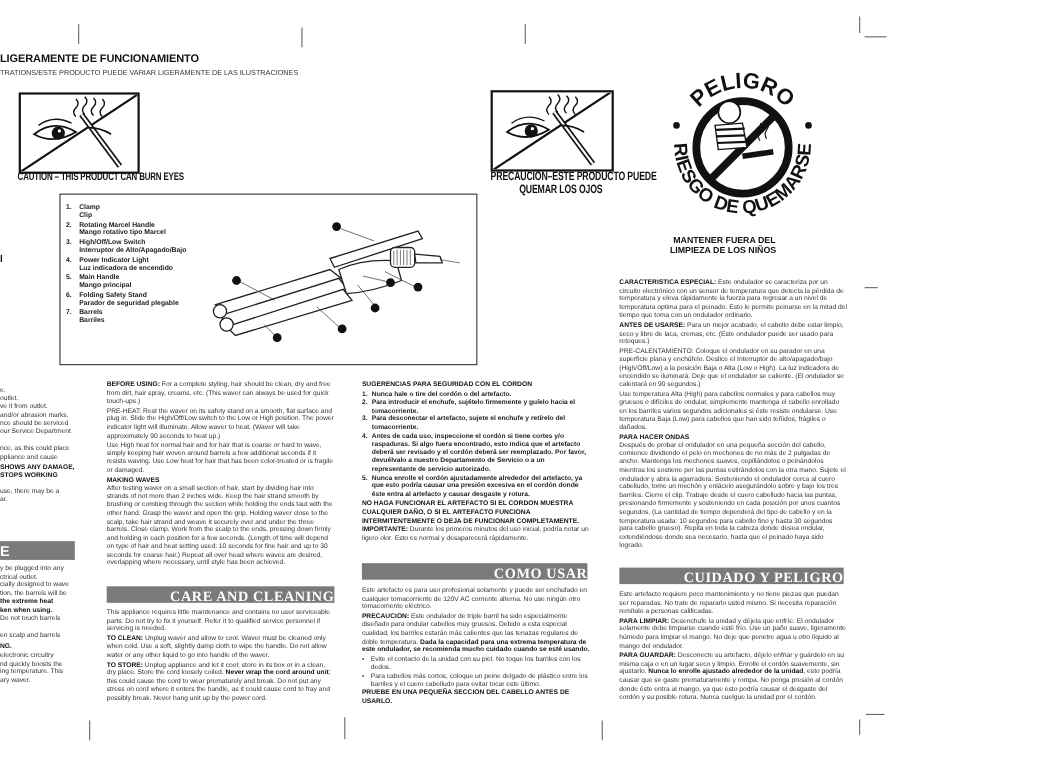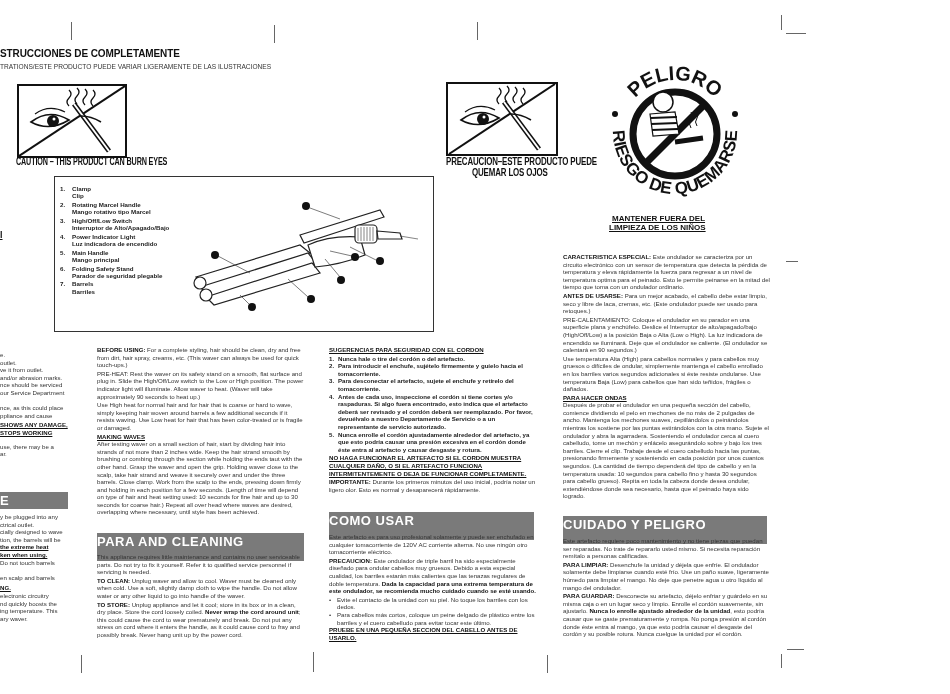--- a/index.html
+++ b/index.html
@@ -5,51 +5,51 @@
   html, body { margin:0; padding:0; }
   body { width:950px; height:694px; position:relative; overflow:hidden; background:#fff; font-family:"Liberation Sans", sans-serif; color:#222; }
   .abs { position:absolute; }
   .crop-v { position:absolute; width:1px; background:#666; }
   .crop-h { position:absolute; height:1px; background:#666; }
   .title { font-weight:bold; font-size:10px; letter-spacing:-0.1px; color:#111; }
   .subtitle { font-size:6.6px; color:#333; }
   .txt { font-size:6.1px; line-height:7.6px; color:#333; }
   .txt b { color:#111; }
   .p { margin:0 0 1px 0; }
-  .bar { background:#7a7a7a; color:#fff; font-weight:bold; text-align:left; font-size:13px; letter-spacing:0.5px; height:28px; line-height:17px; }
+  .bar { background:#7a7a7a; color:#fff; font-weight:bold; text-align:right; font-size:13px; letter-spacing:0.5px; height:15px; line-height:17px;font-family:Liberation Serif, serif; }
   .caution-box { position:absolute; border:2px solid #111; background:#fff; overflow:hidden; }
   .caution-cap { position:absolute; font-weight:bold; font-size:8px; transform:scaleX(0.72); transform-origin:left top; white-space:nowrap; color:#111; letter-spacing:-0.2px; }
   .parts-box { position:absolute; border:1px solid #333; }
   .parts-list { font-size:6.2px; line-height:7.2px; font-weight:bold; color:#222; }
   .parts-list .item { display:flex; margin-bottom:1.5px; }
   .parts-list .num { width:12px; }
   ol.sug { margin:0; padding:0; list-style:none; }
   ol.sug li { display:flex; font-weight:bold; color:#222; }
   ol.sug li .n { width:9px; flex:none; }
   ul.bul { margin:0; padding:0; list-style:none; }
   ul.bul li { display:flex; }
   ul.bul li .d { width:8px; flex:none; }
-  .bold { font-weight:bold; color:#111;text-decoration:underline; }
+  .bold { font-weight:bold; color:#111; }
 </style>
 </head>
 <body>
 
 <div class="crop-v" style="left:71px;top:22px;height:18px;"></div>
 <div class="crop-v" style="left:274px;top:25px;height:18px;"></div>
 <div class="crop-v" style="left:477px;top:22px;height:18px;"></div>
 <div class="crop-v" style="left:781px;top:15px;height:15px;"></div>
 <div class="crop-h" style="left:786px;top:33px;width:20px;"></div>
 <div class="crop-h" style="left:786px;top:261px;width:12px;"></div>
 <div class="crop-h" style="left:787px;top:649px;width:17px;"></div>
 <div class="crop-v" style="left:781px;top:654px;height:14px;"></div>
 <div class="crop-v" style="left:81px;top:655px;height:18px;"></div>
 <div class="crop-v" style="left:313px;top:652px;height:20px;"></div>
 <div class="crop-v" style="left:547px;top:655px;height:18px;"></div>
 
-<div class="abs title" style="left:0;top:48px;">STRUCCIONES DE COMPLETAMENTE</div>
+<div class="abs title" style="left:0;top:48px;">LIGERAMENTE DE FUNCIONAMIENTO</div>
 <div class="abs subtitle" style="left:0;top:63px;">TRATIONS/ESTE PRODUCTO PUEDE VARIAR LIGERAMENTE DE LAS ILUSTRACIONES</div>
 
 <div class="caution-box" style="left:17px;top:84px;width:106px;height:70px;">
   <svg width="106" height="70" viewBox="0 0 106 70">
     <line x1="0" y1="70" x2="106" y2="0" stroke="#111" stroke-width="2"></line>
     <path d="M12 36 Q30 22 50 34 Q30 46 12 36 Z" fill="none" stroke="#111" stroke-width="1.6"></path>
     <circle cx="34" cy="35" r="6" fill="#111"></circle>
     <circle cx="35" cy="33" r="1.5" fill="#fff"></circle>
     <path d="M16 28 Q30 18 46 26" fill="none" stroke="#111" stroke-width="1.2"></path>
     <line x1="55" y1="18" x2="90" y2="65" stroke="#111" stroke-width="5"></line>
@@ -247,21 +247,21 @@
 </div>
 <div class="abs bold" style="left:0;top:230px;font-size:9px;">l</div>
 
 <div class="abs txt" style="left:97px;top:346px;width:207px;">
   <p class="p"><b>BEFORE USING:</b><span> For a complete styling, hair should be clean, dry and free from dirt, hair spray, creams, etc. (This waver can always be used for quick touch-ups.)</span></p>
   <p class="p">PRE-HEAT: Rest the waver on its safety stand on a smooth, flat surface and plug in. Slide the High/Off/Low switch to the Low or High position. The power indicator light will illuminate. Allow waver to heat. (Waver will take approximately 90 seconds to heat up.)</p>
   <p class="p">Use High heat for normal hair and for hair that is coarse or hard to wave, simply keeping hair woven around barrels a few additional seconds if it resists waving. Use Low heat for hair that has been color-treated or is fragile or damaged.</p>
   <div class="bold">MAKING WAVES</div>
   <p class="p">After testing waver on a small section of hair, start by dividing hair into strands of not more than 2 inches wide. Keep the hair strand smooth by brushing or combing through the section while holding the ends taut with the other hand.  Grasp the waver and open the grip. Holding waver close to the scalp, take hair strand and weave it securely over and under the three barrels. Close clamp.  Work from the scalp to the ends, pressing down firmly and holding in each position for a few seconds. (Length of time will depend on type of hair and heat setting used: 10 seconds for fine hair and up to 30 seconds for coarse hair.)  Repeat all over head where waves are desired, overlapping where necessary, until style has been achieved.</p>
 </div>
-<div class="abs bar" style="left:97px;top:533px;width:207px;">PARA AND CLEANING</div>
+<div class="abs bar" style="left:97px;top:533px;width:207px;">CARE AND CLEANING</div>
 <div class="abs txt" style="left:97px;top:553px;width:207px;">
   <p class="p">This appliance requires little maintenance and contains no user serviceable parts. Do not try to fix it yourself. Refer it to qualified service personnel if servicing is needed.</p>
   <p class="p"><b>TO CLEAN:</b><span> Unplug waver and allow to cool. Waver must be cleaned only when cold. Use a soft, slightly damp cloth to wipe the handle. Do not allow water or any other liquid to go into handle of the waver.</span></p>
   <p class="p"><b>TO STORE:</b><span> Unplug appliance and let it cool; store in its box or in a clean, dry place. Store the cord loosely coiled. </span><b>Never wrap the cord around unit</b><span>; this could cause the cord to wear prematurely and break. Do not put any stress on cord where it enters the handle, as it could cause cord to fray and possibly break. Never hang unit up by the power cord.</span></p>
 </div>
 
 <div class="abs txt" style="left:329px;top:346px;width:208px;">
   <div class="bold" style="margin-bottom:1px;">SUGERENCIAS PARA SEGURIDAD CON EL CORDON</div>
   <ol class="sug" id="sug-list">
       <li>

